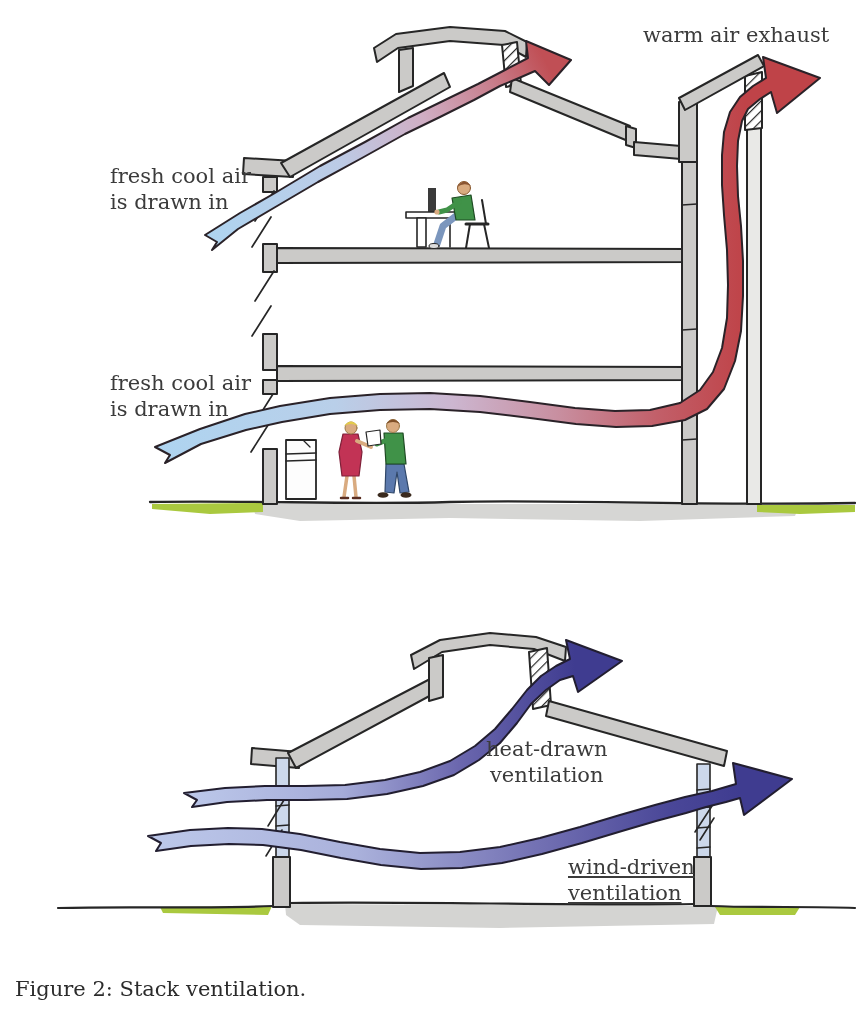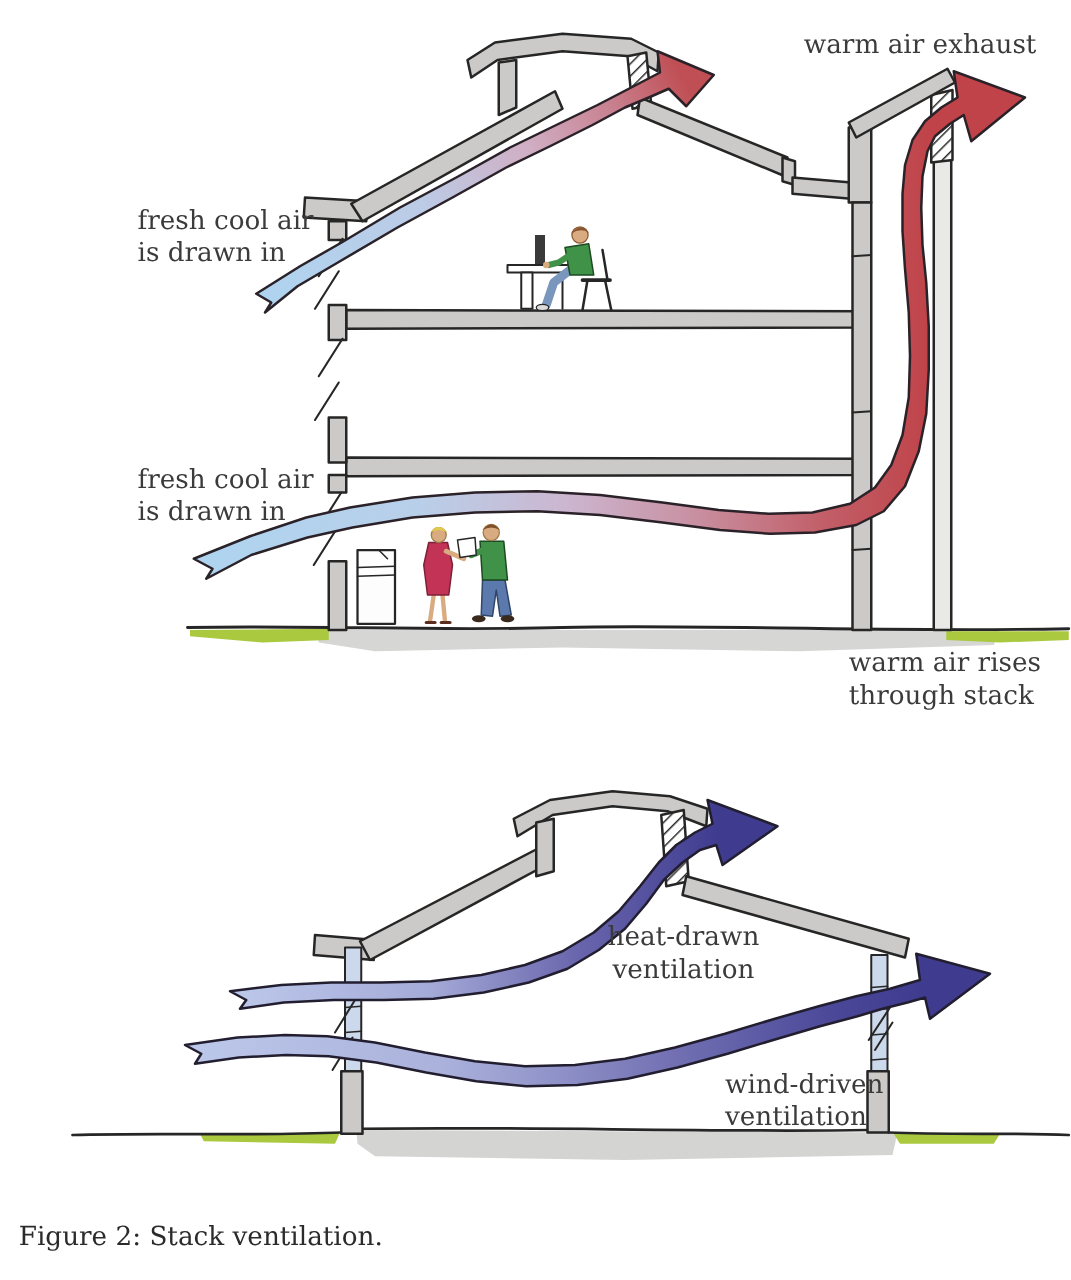--- a/index.html
+++ b/index.html
@@ -232,24 +232,22 @@
 
 <div class="lbl" style="left:643px;top:22px;">warm air exhaust</div>
 
 <div class="lbl" style="left:110px;top:163px;">fresh cool air
 is drawn in</div>
 
 <div class="lbl" style="left:110px;top:370px;">fresh cool air
 is drawn in</div>
 
 
-<div class="lbl" style="left:679px;top:517px;">warm air rises
-through stack</div>
 
 <div class="lbl" style="left:486px;top:736px;text-align:center;">heat-drawn
 ventilation</div>
 
-<div class="lbl" style="left:580px;top:854px;">wind-driven
+<div class="lbl" style="left:568px;top:854px;text-decoration:underline;">wind-driven
 ventilation</div>
 
 <div class="caption">Figure 2: Stack ventilation.</div>
 
 </div>
 
 </body></html>

